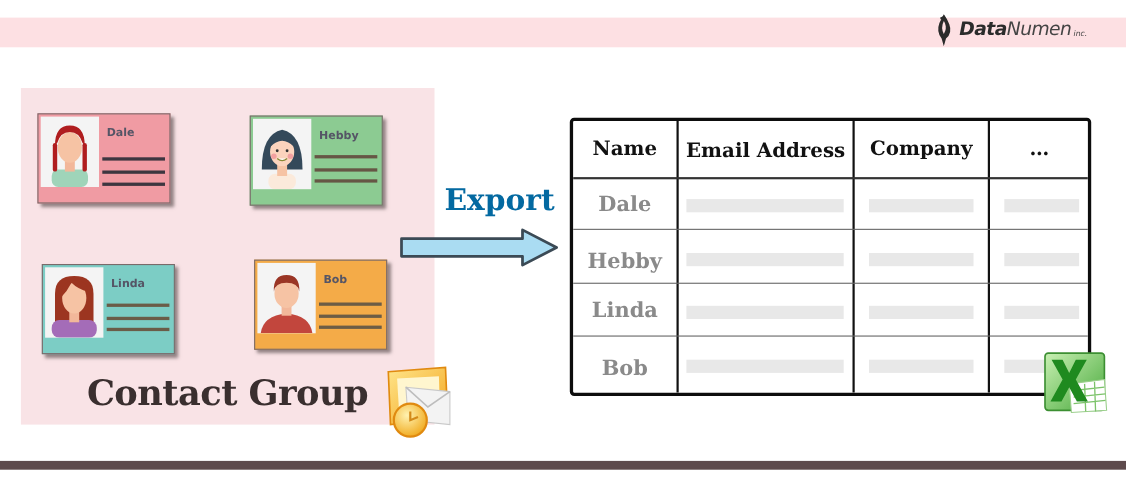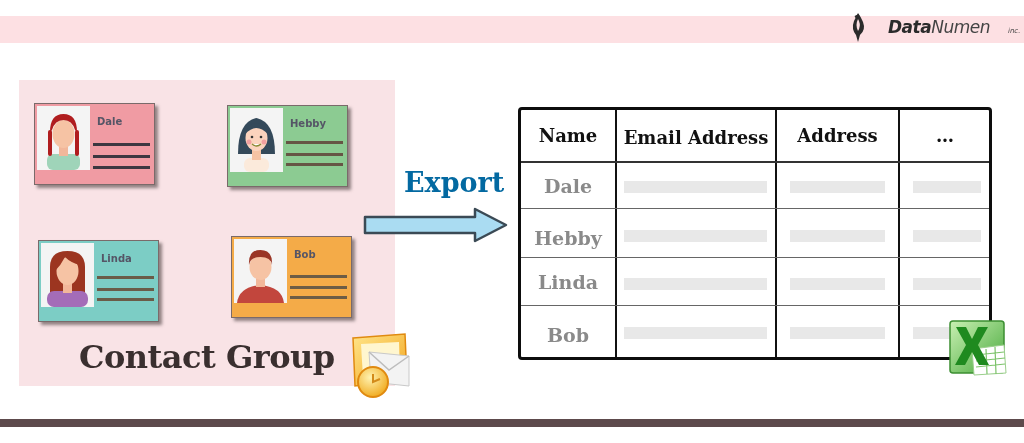--- a/index.html
+++ b/index.html
@@ -7,21 +7,21 @@
     width: 1024px; height: 443px; position: relative; overflow: hidden;
     background: #ffffff;
     font-family: "Liberation Sans", sans-serif;
   }
   .top-band {
     position: absolute; left: 0; top: 16px; width: 1024px; height: 27px;
     background: #fde0e3;
   }
   .logo {
     position: absolute; left: 850px; top: 10px; height: 34px;
-    display: flex; align-items: center; gap: 18px;
+    display: flex; align-items: center; gap: 2px;
   }
   .logo svg { display: block; }
   .logo-text {
     font-family: "DejaVu Sans", sans-serif; font-weight: bold; font-style: italic;
     font-size: 17px; color: #2b2b2b; letter-spacing: -0.5px;
   }
   .logo-text .light { font-weight: normal; color: #444; }
   .logo-inc { font-size: 7px; color: #444; font-style: italic; margin-top: 8px; font-family: "DejaVu Sans", sans-serif; }
 
   .group-box {
@@ -200,21 +200,21 @@
   <div class="col-line" style="left:254px;"></div>
   <div class="col-line" style="left:377px;"></div>
 
   <div class="row-line" style="top:51px;height:2px;background:#333;"></div>
   <div class="row-line" style="top:98px;"></div>
   <div class="row-line" style="top:147px;"></div>
   <div class="row-line" style="top:195px;"></div>
 
   <div class="hcell" style="left:0;top:0;width:94px;height:51px;border-radius:24px;">Name</div>
   <div class="hcell" style="left:96px;top:0;width:158px;height:54px;">Email Address</div>
-  <div class="hcell" style="left:256px;top:0;width:121px;height:51px;">Address</div>
+  <div class="hcell" style="left:256px;top:0;width:121px;height:51px;">Company</div>
   <div class="hcell" style="left:379px;top:0;width:90px;height:51px;">…</div>
 
   <div class="ncell" style="left:0;top:53px;width:94px;height:45px;">Dale</div>
   <div class="placeholder-bar" style="left:103px;top:71px;width:143px;"></div>
   <div class="placeholder-bar" style="left:269px;top:71px;width:95px;"></div>
   <div class="placeholder-bar" style="left:392px;top:71px;width:68px;"></div>
 
   <div class="ncell" style="left:0;top:105px;width:94px;height:46px;">Hebby</div>
   <div class="placeholder-bar" style="left:103px;top:120px;width:143px;"></div>
   <div class="placeholder-bar" style="left:269px;top:120px;width:95px;"></div>

